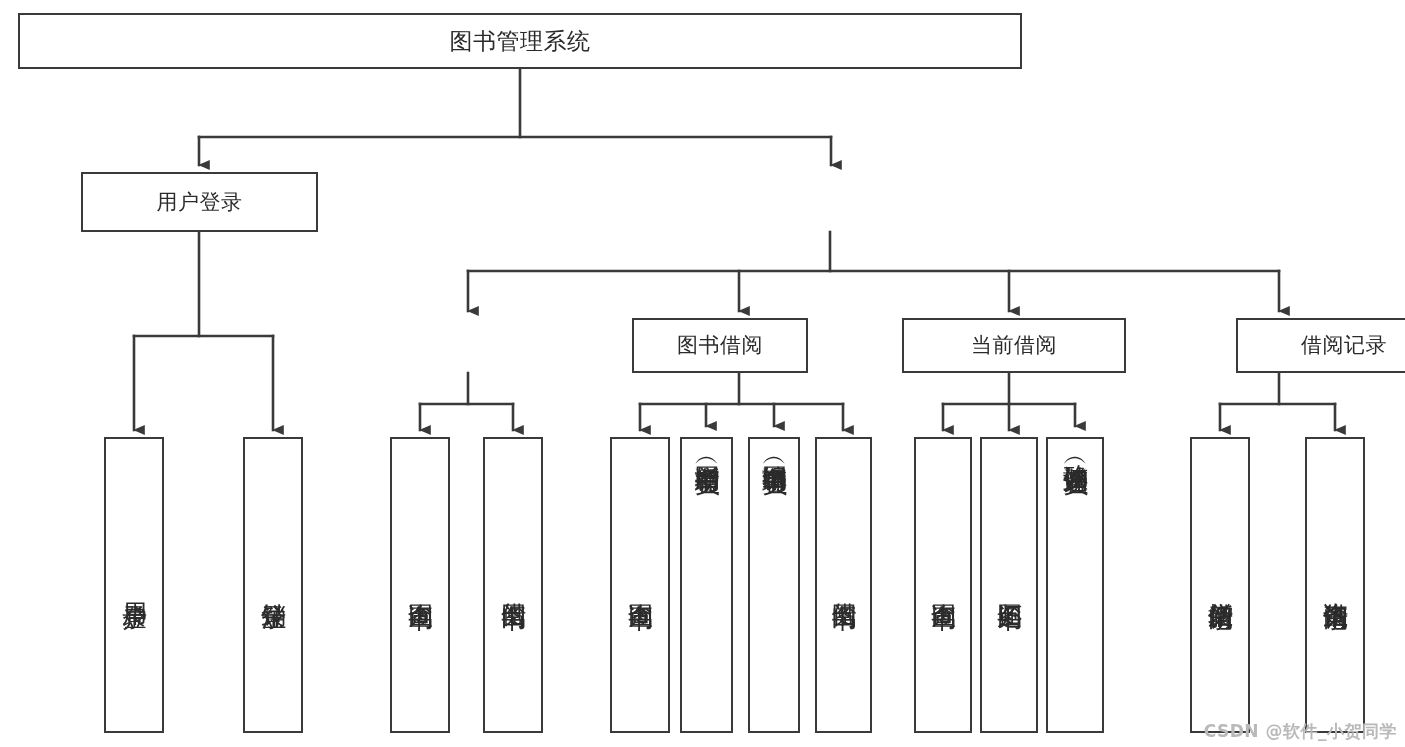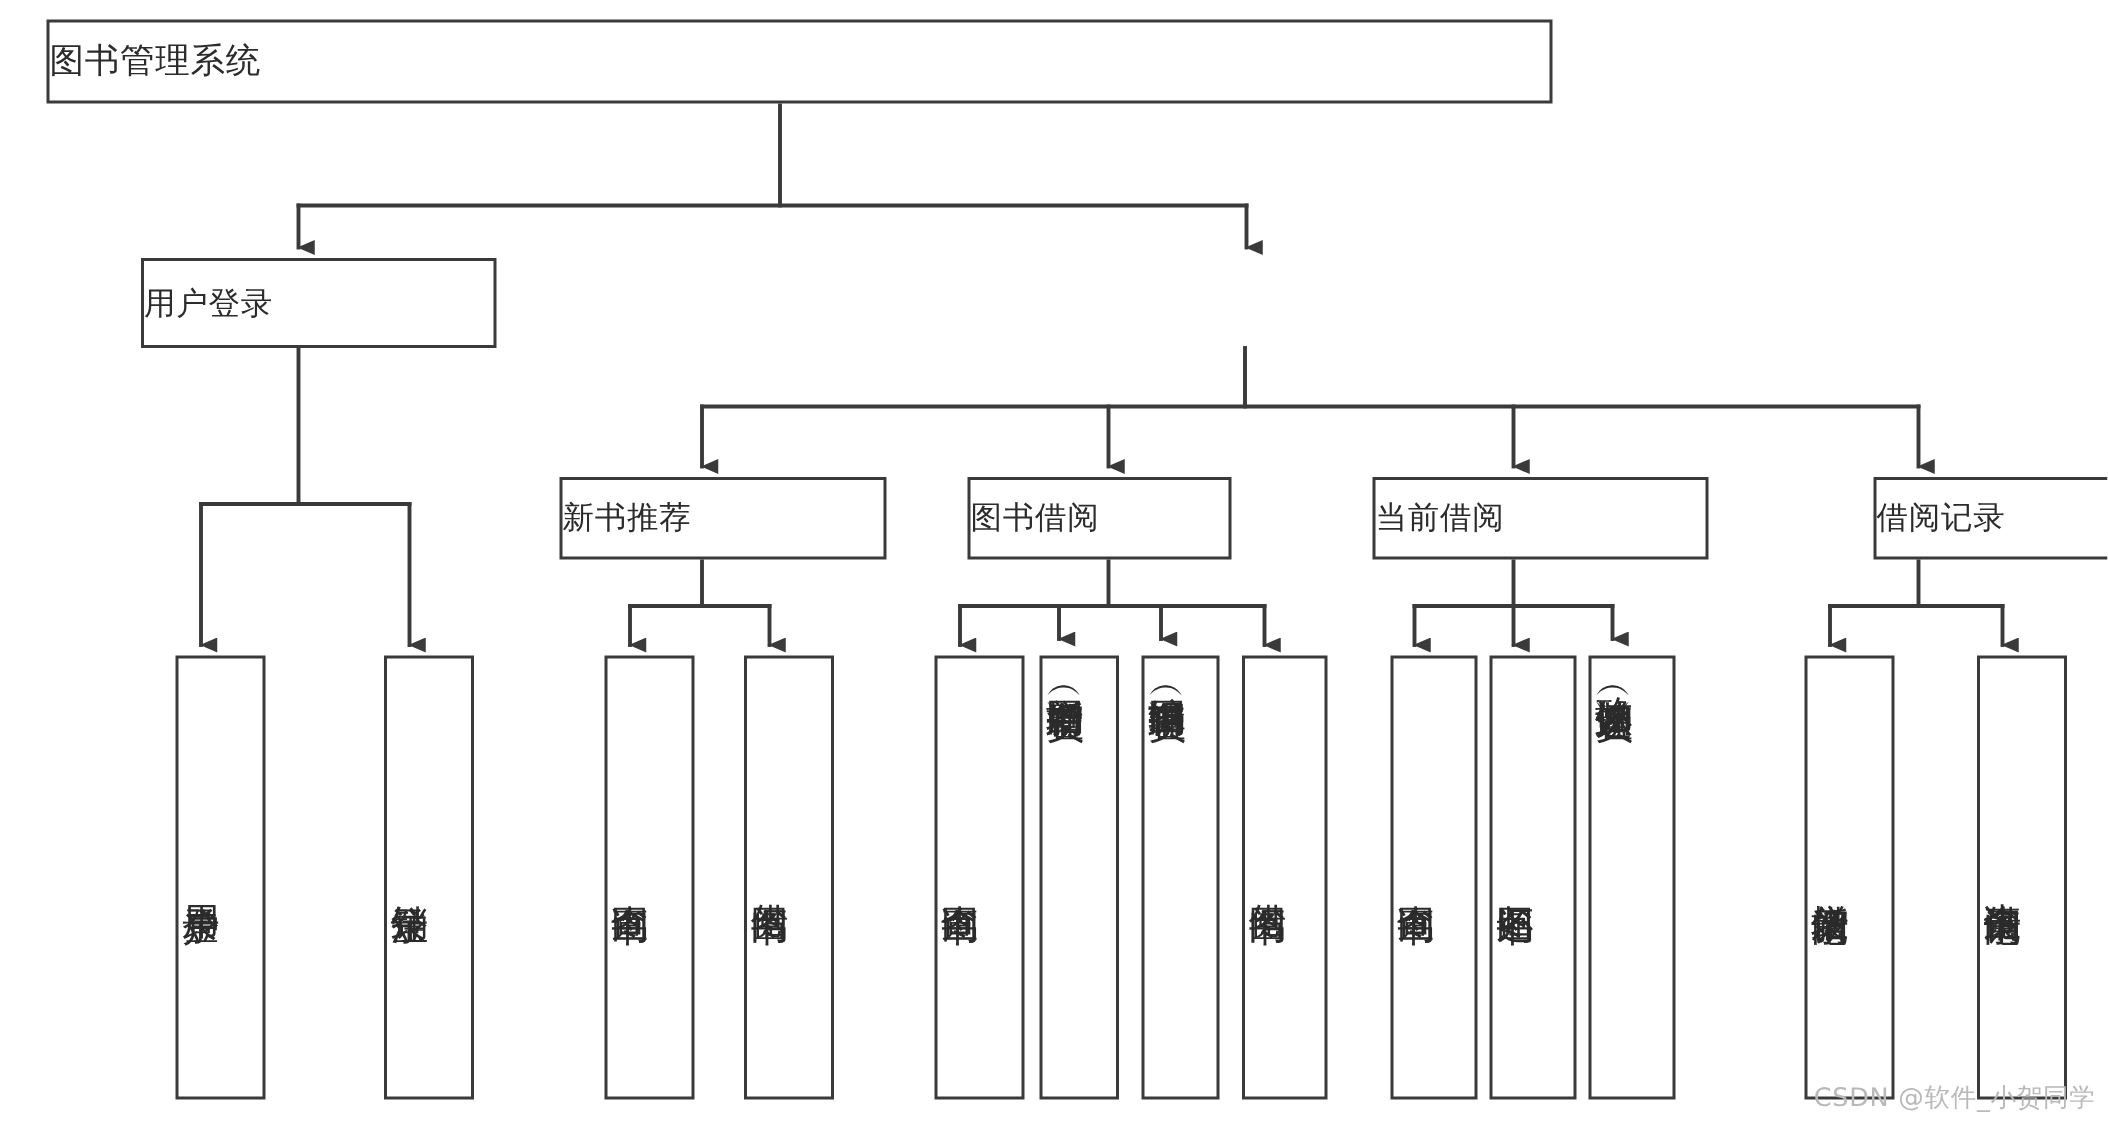--- a/index.html
+++ b/index.html
@@ -25,22 +25,22 @@
     height: 747px;
     pointer-events: none;
   }
   .node {
     position: absolute;
     box-sizing: border-box;
     border: 2px solid #3a3a3a;
     background: #ffffff;
     display: flex;
     align-items: center;
+    justify-content: center;
     color: #2b2b2b;
-    margin-left: 13px;
   }
   .node .label {
     display: block;
     text-align: center;
     line-height: 1.08;
     letter-spacing: 0.5px;
   }
   .node.root {
     left: 18px; top: 13px; width: 1004px; height: 56px;
     border-width: 2px;
@@ -90,20 +90,21 @@
 
   .watermark {
     position: absolute;
     right: 8px;
     bottom: 4px;
     font-size: 17px;
     color: #b9b9b9;
     letter-spacing: 0.5px;
     white-space: nowrap;
     user-select: none;
+    font-weight: bold;
   }
 </style>
 </head>
 <body>
 
 <div id="canvas">
 
   <svg class="wires" viewBox="0 0 1405 747" xmlns="http://www.w3.org/2000/svg">
     <defs>
       <marker id="arrow" viewBox="0 0 12 14" refX="6" refY="13" markerWidth="10" markerHeight="12" orient="auto-start-reverse" markerUnits="userSpaceOnUse">
@@ -155,23 +156,20 @@
   </svg>
 
   <div class="node root">
     <span class="label">图书管理系统</span>
   </div>
 
   <div class="node lvl2 n-user-login">
     <span class="label">用户登录</span>
   </div>
 
-  <div class="node lvl3 n-new-rec">
-    <span class="label">新书推荐</span>
-  </div>
   <div class="node lvl3 n-borrow">
     <span class="label">图书借阅</span>
   </div>
   <div class="node lvl3 n-current">
     <span class="label">当前借阅</span>
   </div>
   <div class="node lvl3 n-records">
     <span class="label">借阅记录</span>
   </div>
 

